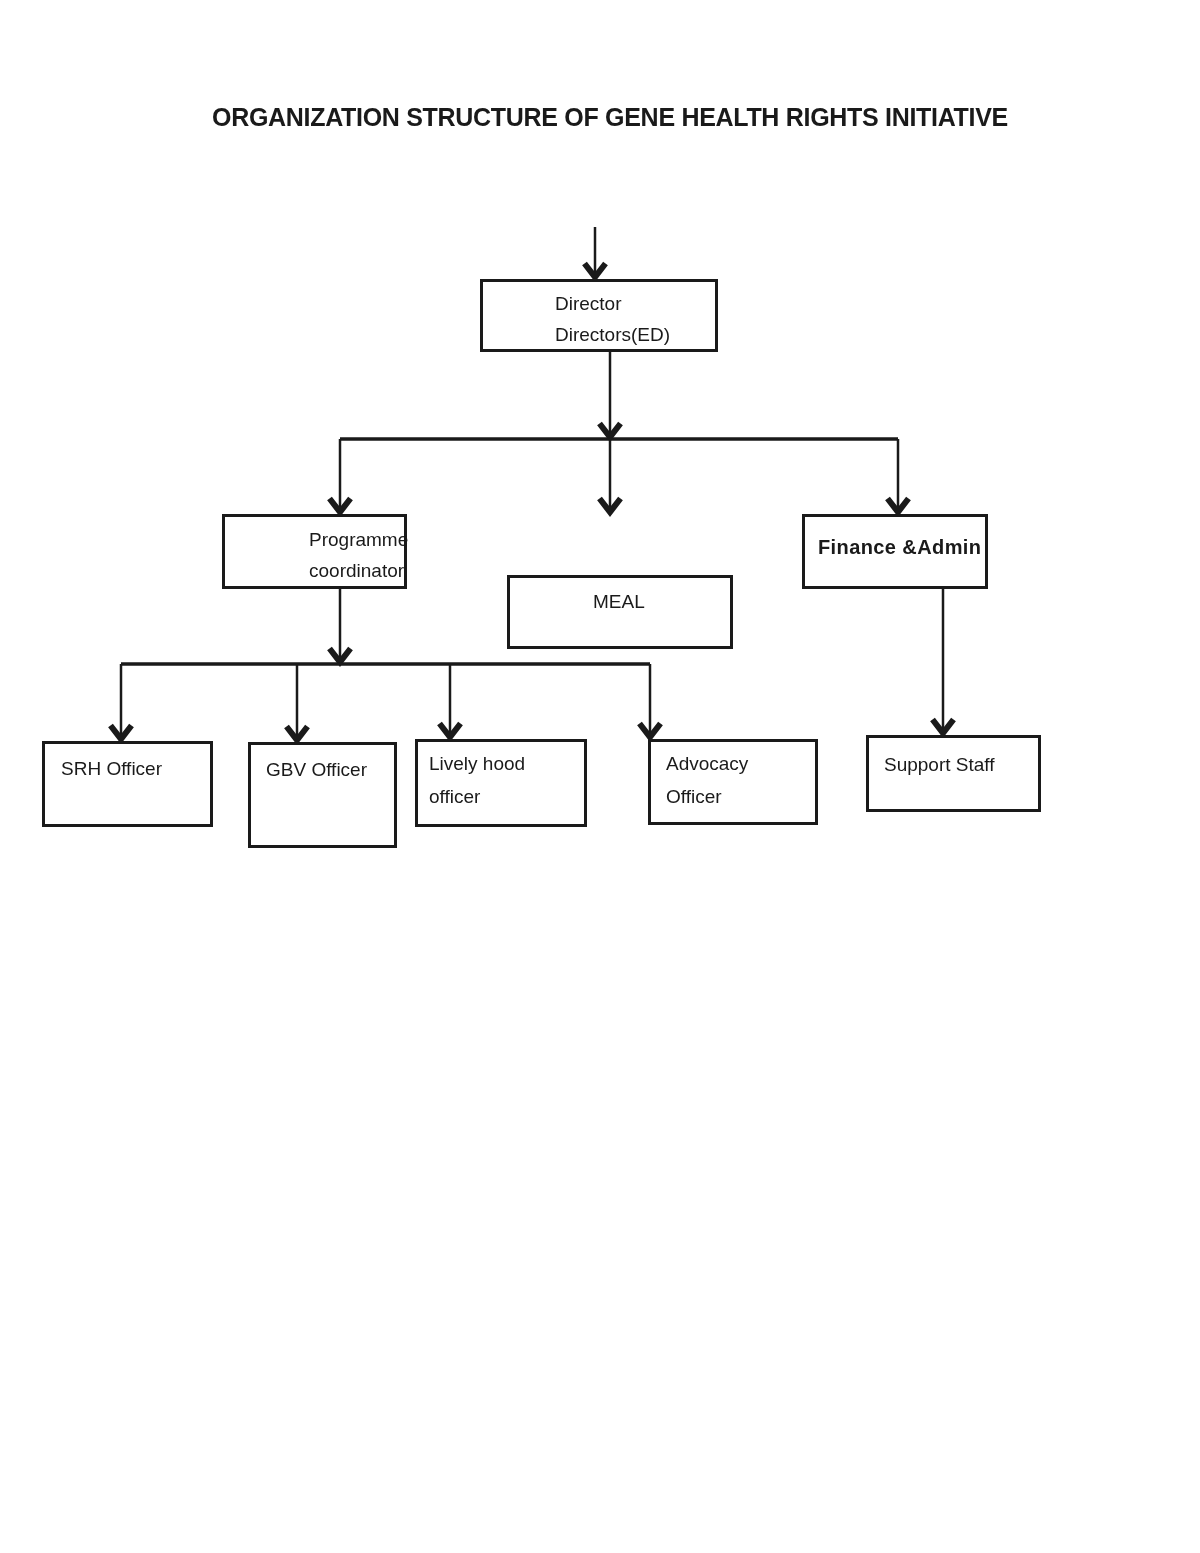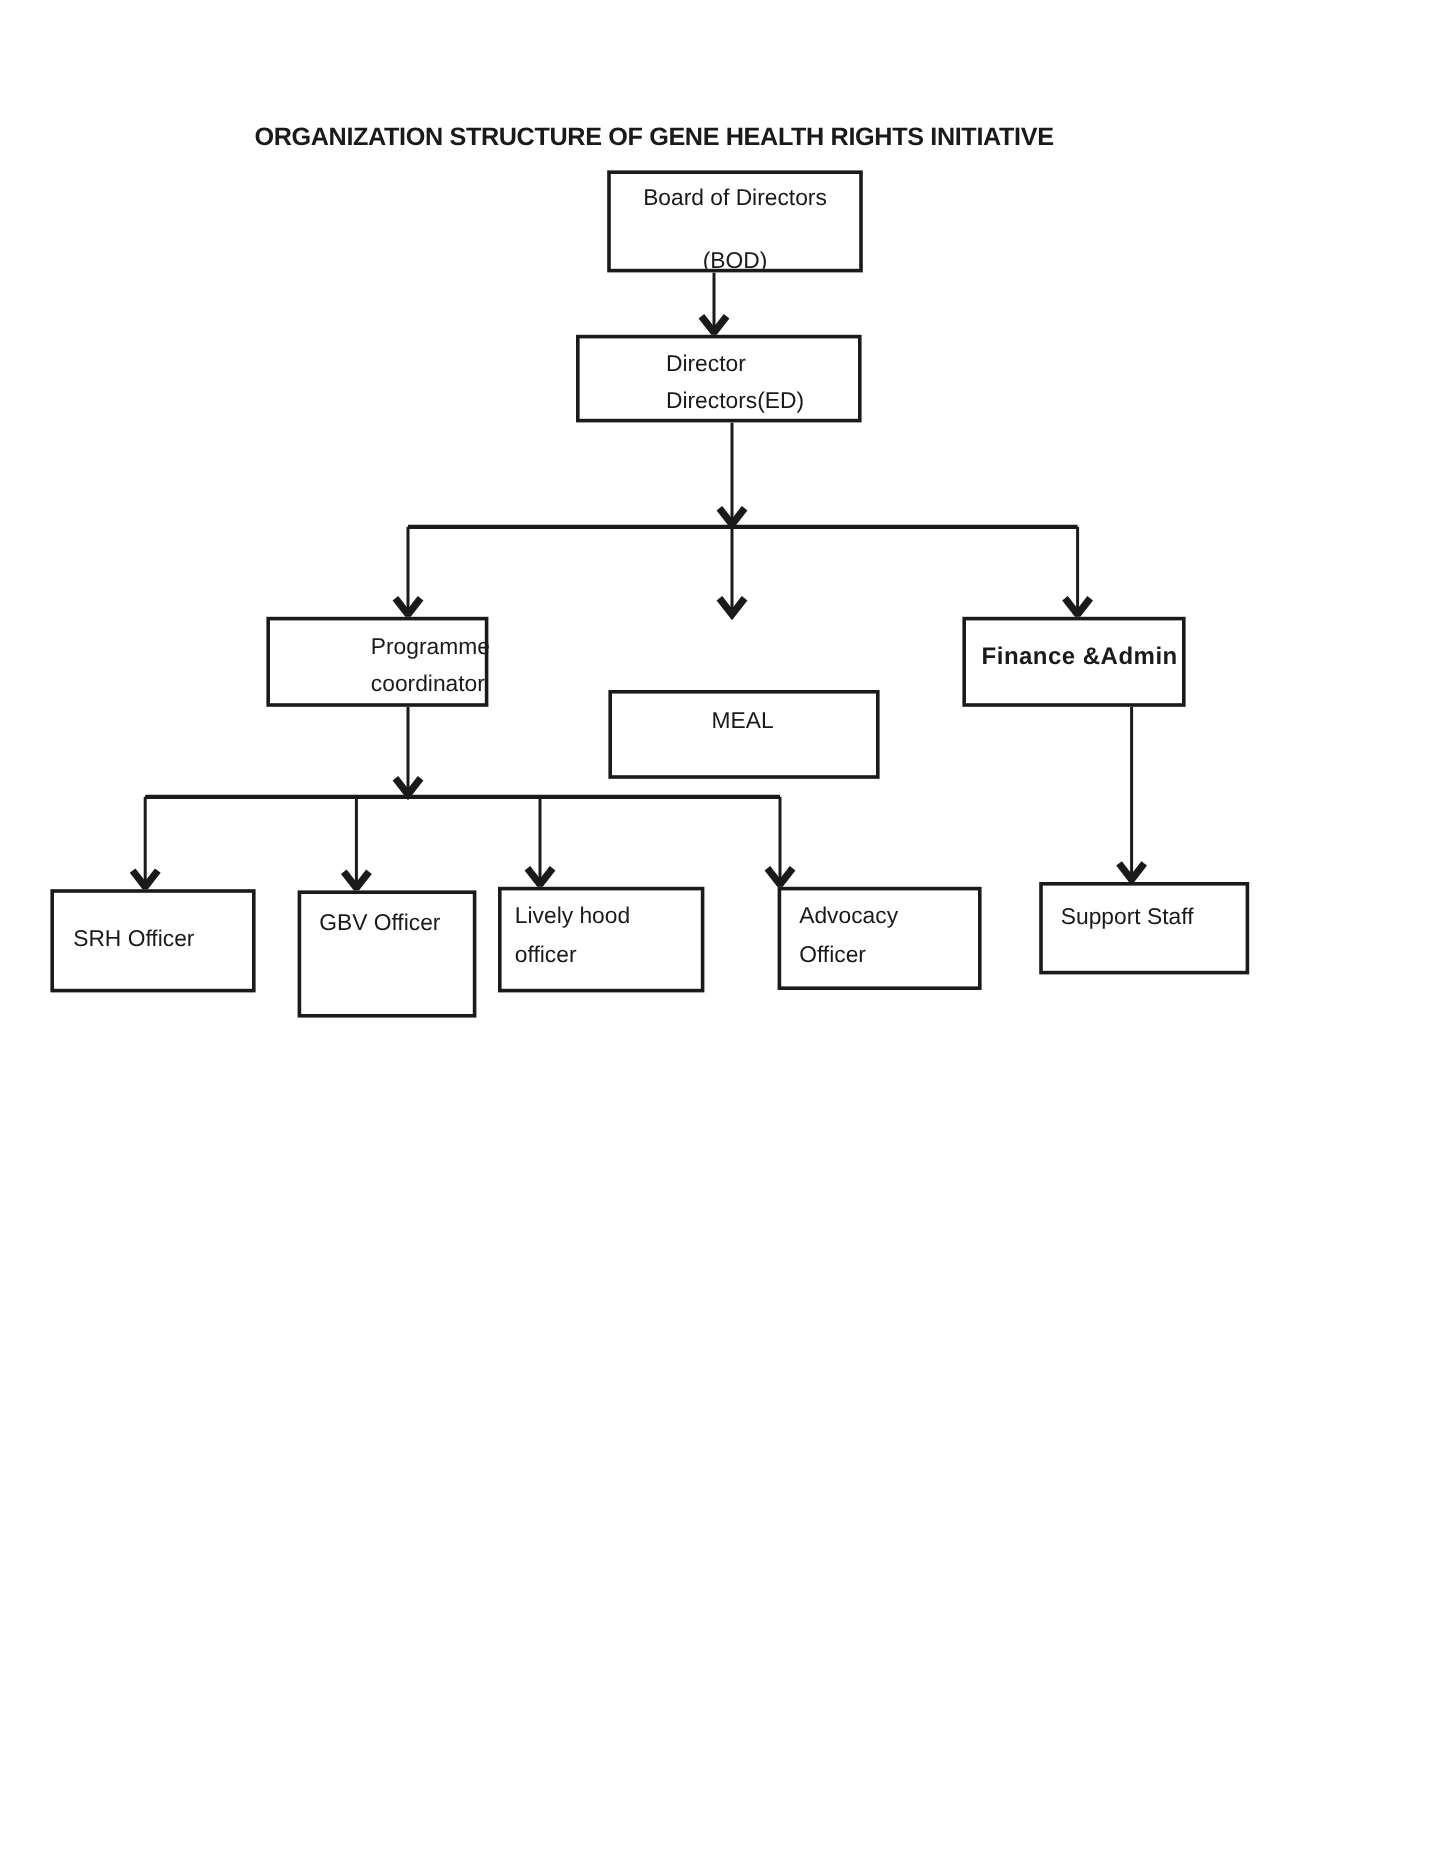--- a/index.html
+++ b/index.html
@@ -11,21 +11,21 @@
   }
   .page {
     position: relative;
     width: 1200px; height: 1553px;
     overflow: hidden;
     background: var(--paper, #ffffff);
   }
   .chart-title {
     position: absolute;
     left: 212px; top: 103px;
-    font-size: 21px;
+    font-size: 25px;
     font-weight: bold;
     letter-spacing: -0.3px;
     white-space: nowrap;
   }
   svg.connectors {
     position: absolute; left: 0; top: 0;
     width: 1200px; height: 1553px;
   }
   svg.connectors * { stroke: var(--ink, #1a1a1a); fill: none; }
   .lineV { stroke-width: 2.5; }
@@ -44,21 +44,21 @@
     left: 506px; top: 142px; width: 213px; height: 85px;
     text-align: center; overflow: hidden; line-height: 22px;
   }
   .node-bod .l1 { margin-top: 10px; }
   .node-bod .l2 { margin-top: 30px; }
   .node-ed       { left: 480px; top: 279px; width: 238px; height: 73px; padding: 6px 0 0 72px; line-height: 31px; }
   .node-programme{ left: 222px; top: 514px; width: 185px; height: 75px; padding: 7px 0 0 84px; line-height: 31px; }
   .node-meal     { left: 507px; top: 527px; width: 226px; height: 74px; padding: 9px 0 0 83px; margin-top: 48px; }
   .node-finance  { left: 802px; top: 514px; width: 186px; height: 75px; padding: 15px 0 0 13px;
                    font-weight: bold; font-size: 20px; letter-spacing: 0.4px; }
-  .node-srh      { left: 42px;  top: 741px; width: 171px; height: 86px; padding: 24px 0 0 16px; }
+  .node-srh      { left: 42px;  top: 741px; width: 171px; height: 86px; padding: 10px 0 0 16px; }
   .node-gbv      { left: 248px; top: 742px; width: 149px; height: 106px; padding: 10px 13px 0 15px; }
   .node-lively   { left: 415px; top: 739px; width: 172px; height: 88px; padding: 5px 0 0 11px; line-height: 33px; }
   .node-advocacy { left: 608px; top: 739px; width: 170px; height: 86px; padding: 5px 0 0 15px; line-height: 33px; margin-left: 40px; }
   .node-support  { left: 866px; top: 735px; width: 175px; height: 77px; padding: 12px 0 0 15px; }
 </style>
 </head>
 <body>
 
 <div class="page">
 
@@ -90,24 +90,20 @@
     <path class="arrowhead" d="M286.5,726.5 L297,740 L307.5,726.5"></path>
     <path class="lineV" d="M450,664 L450,737"></path>
     <path class="arrowhead" d="M439.5,723.5 L450,737 L460.5,723.5"></path>
     <path class="lineV" d="M650,664 L650,737"></path>
     <path class="arrowhead" d="M639.5,723.5 L650,737 L660.5,723.5"></path>
 
     <path class="lineV" d="M943,589 L943,733"></path>
     <path class="arrowhead" d="M932.5,719.5 L943,733 L953.5,719.5"></path>
   </svg>
 
-  <div class="node node-bod">
-    <div class="l1">Board of Directors</div>
-    <div class="l2">(BOD)</div>
-  </div>
 
   <div class="node node-ed">
     <div class="l1">Director</div>
     <div class="l2">Directors(ED)</div>
   </div>
 
   <div class="node node-programme">
     <div class="l1">Programme</div>
     <div class="l2">coordinator</div>
   </div>

